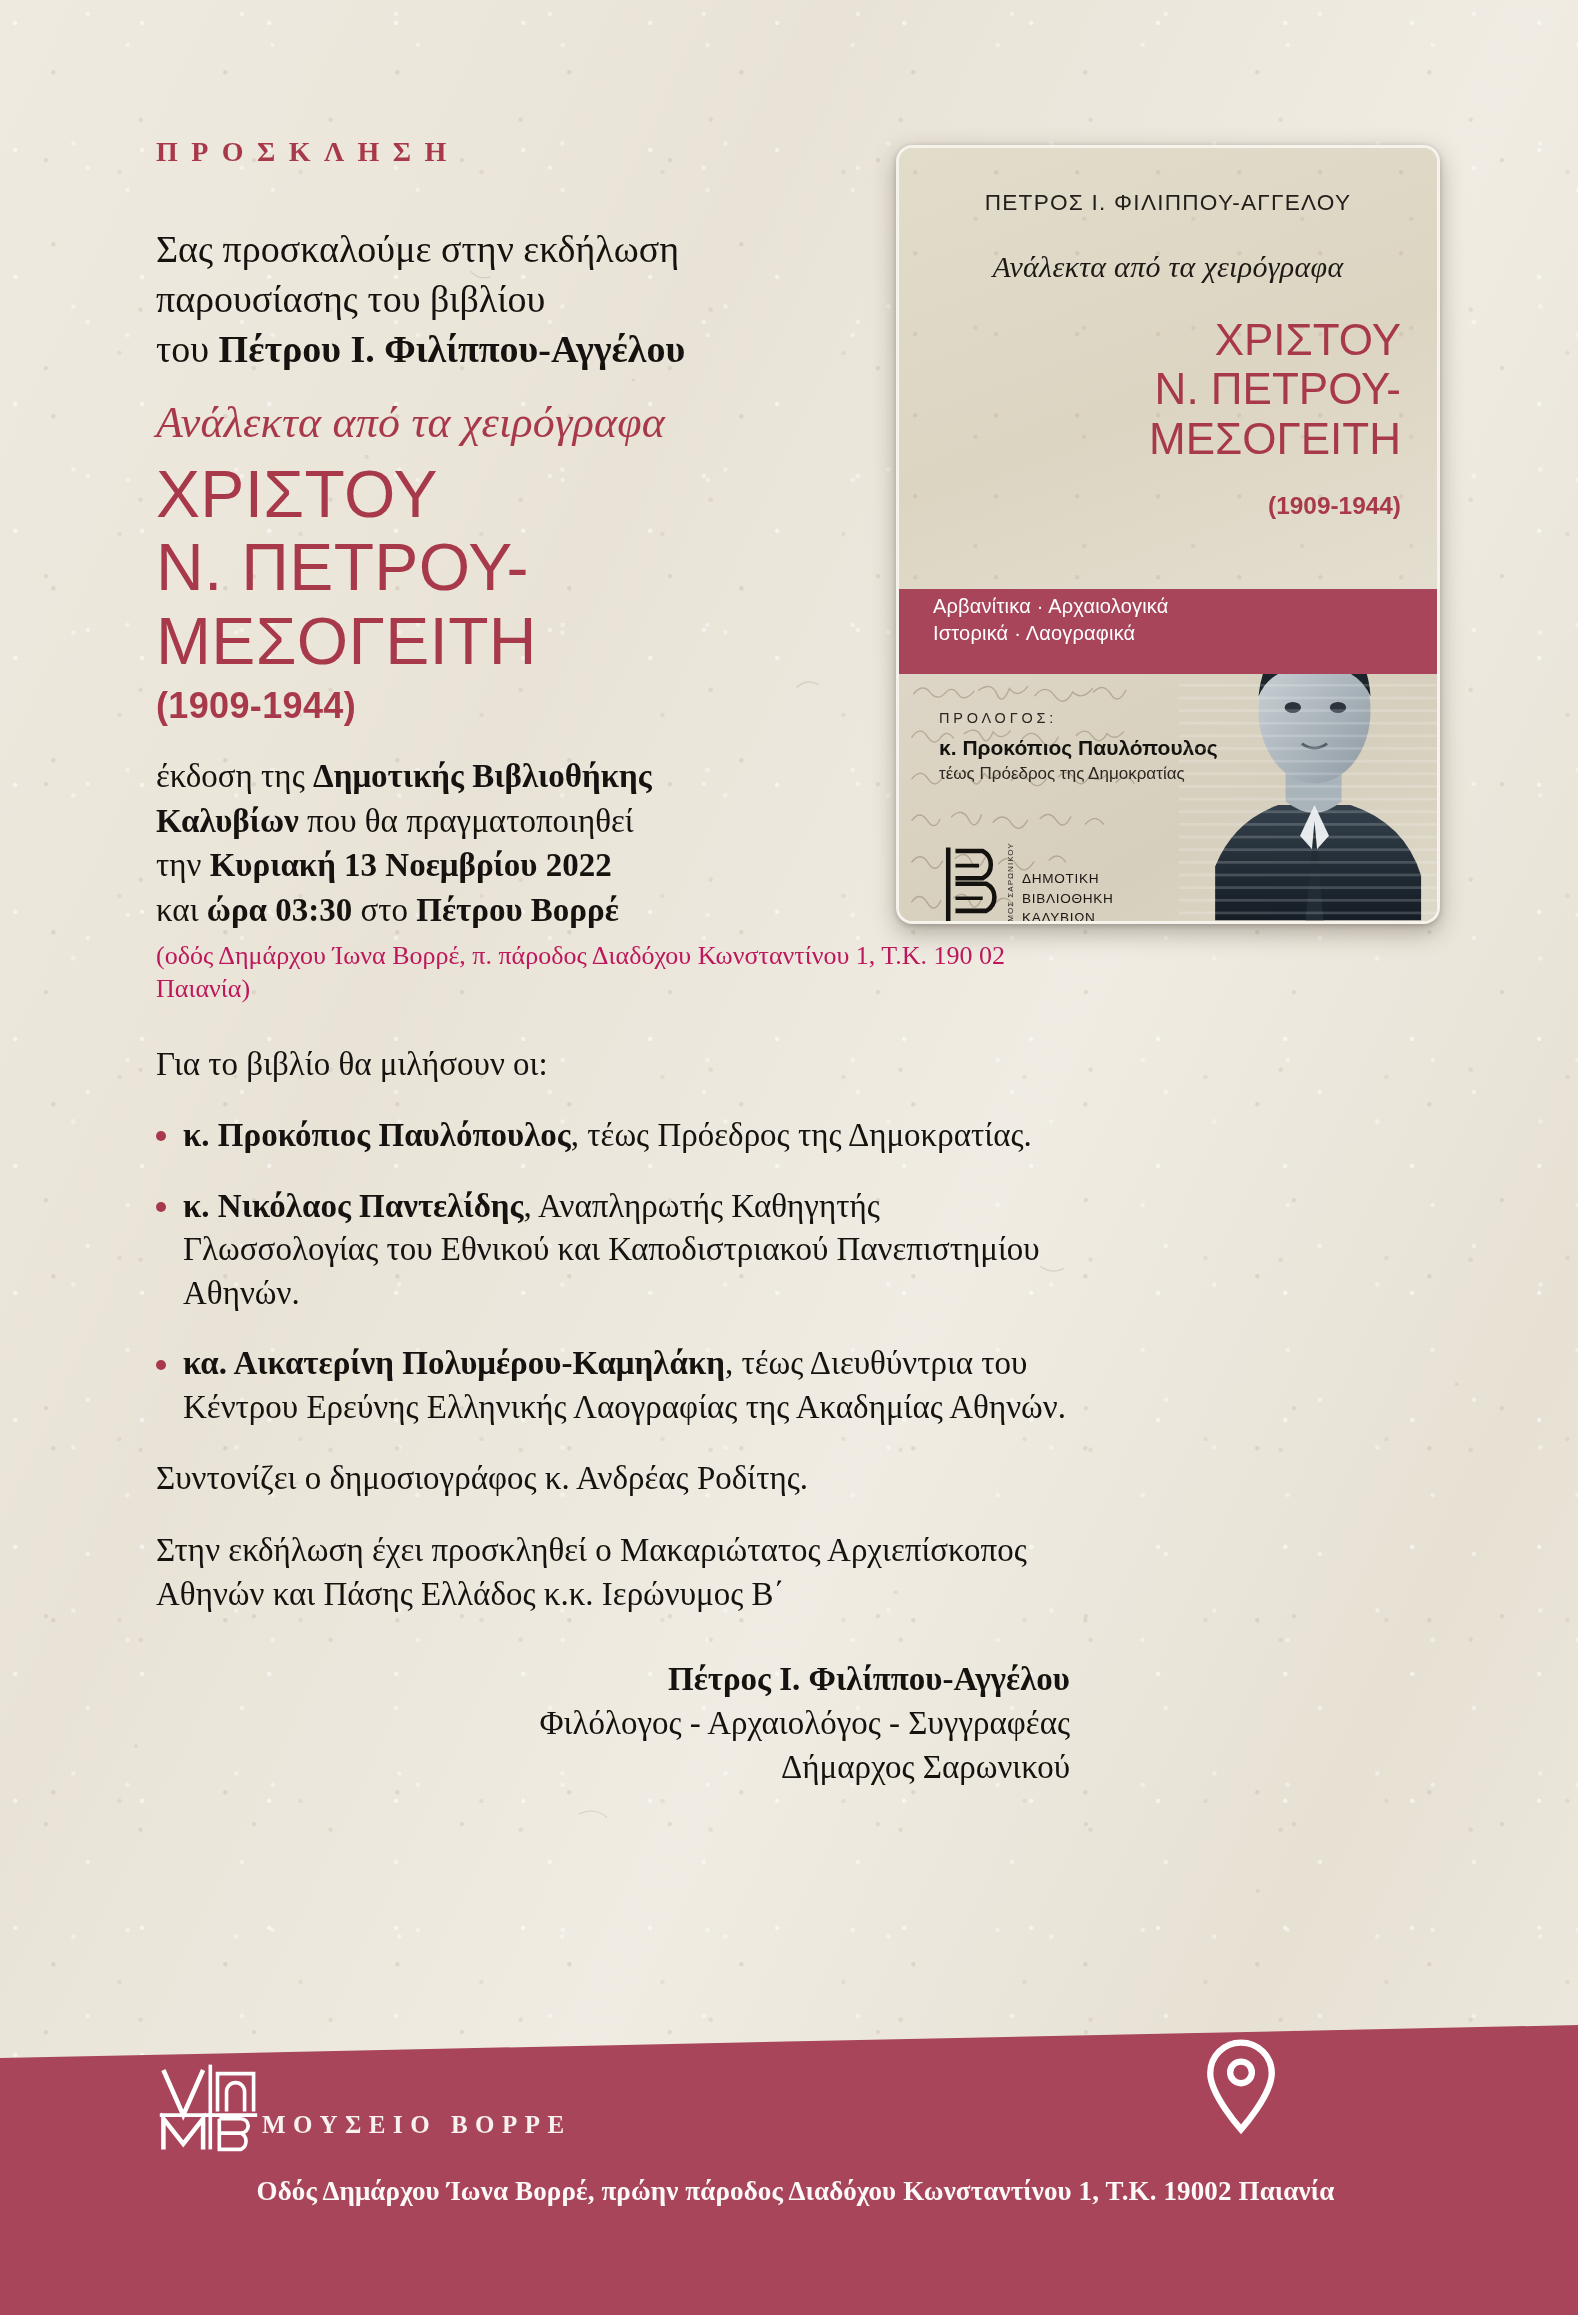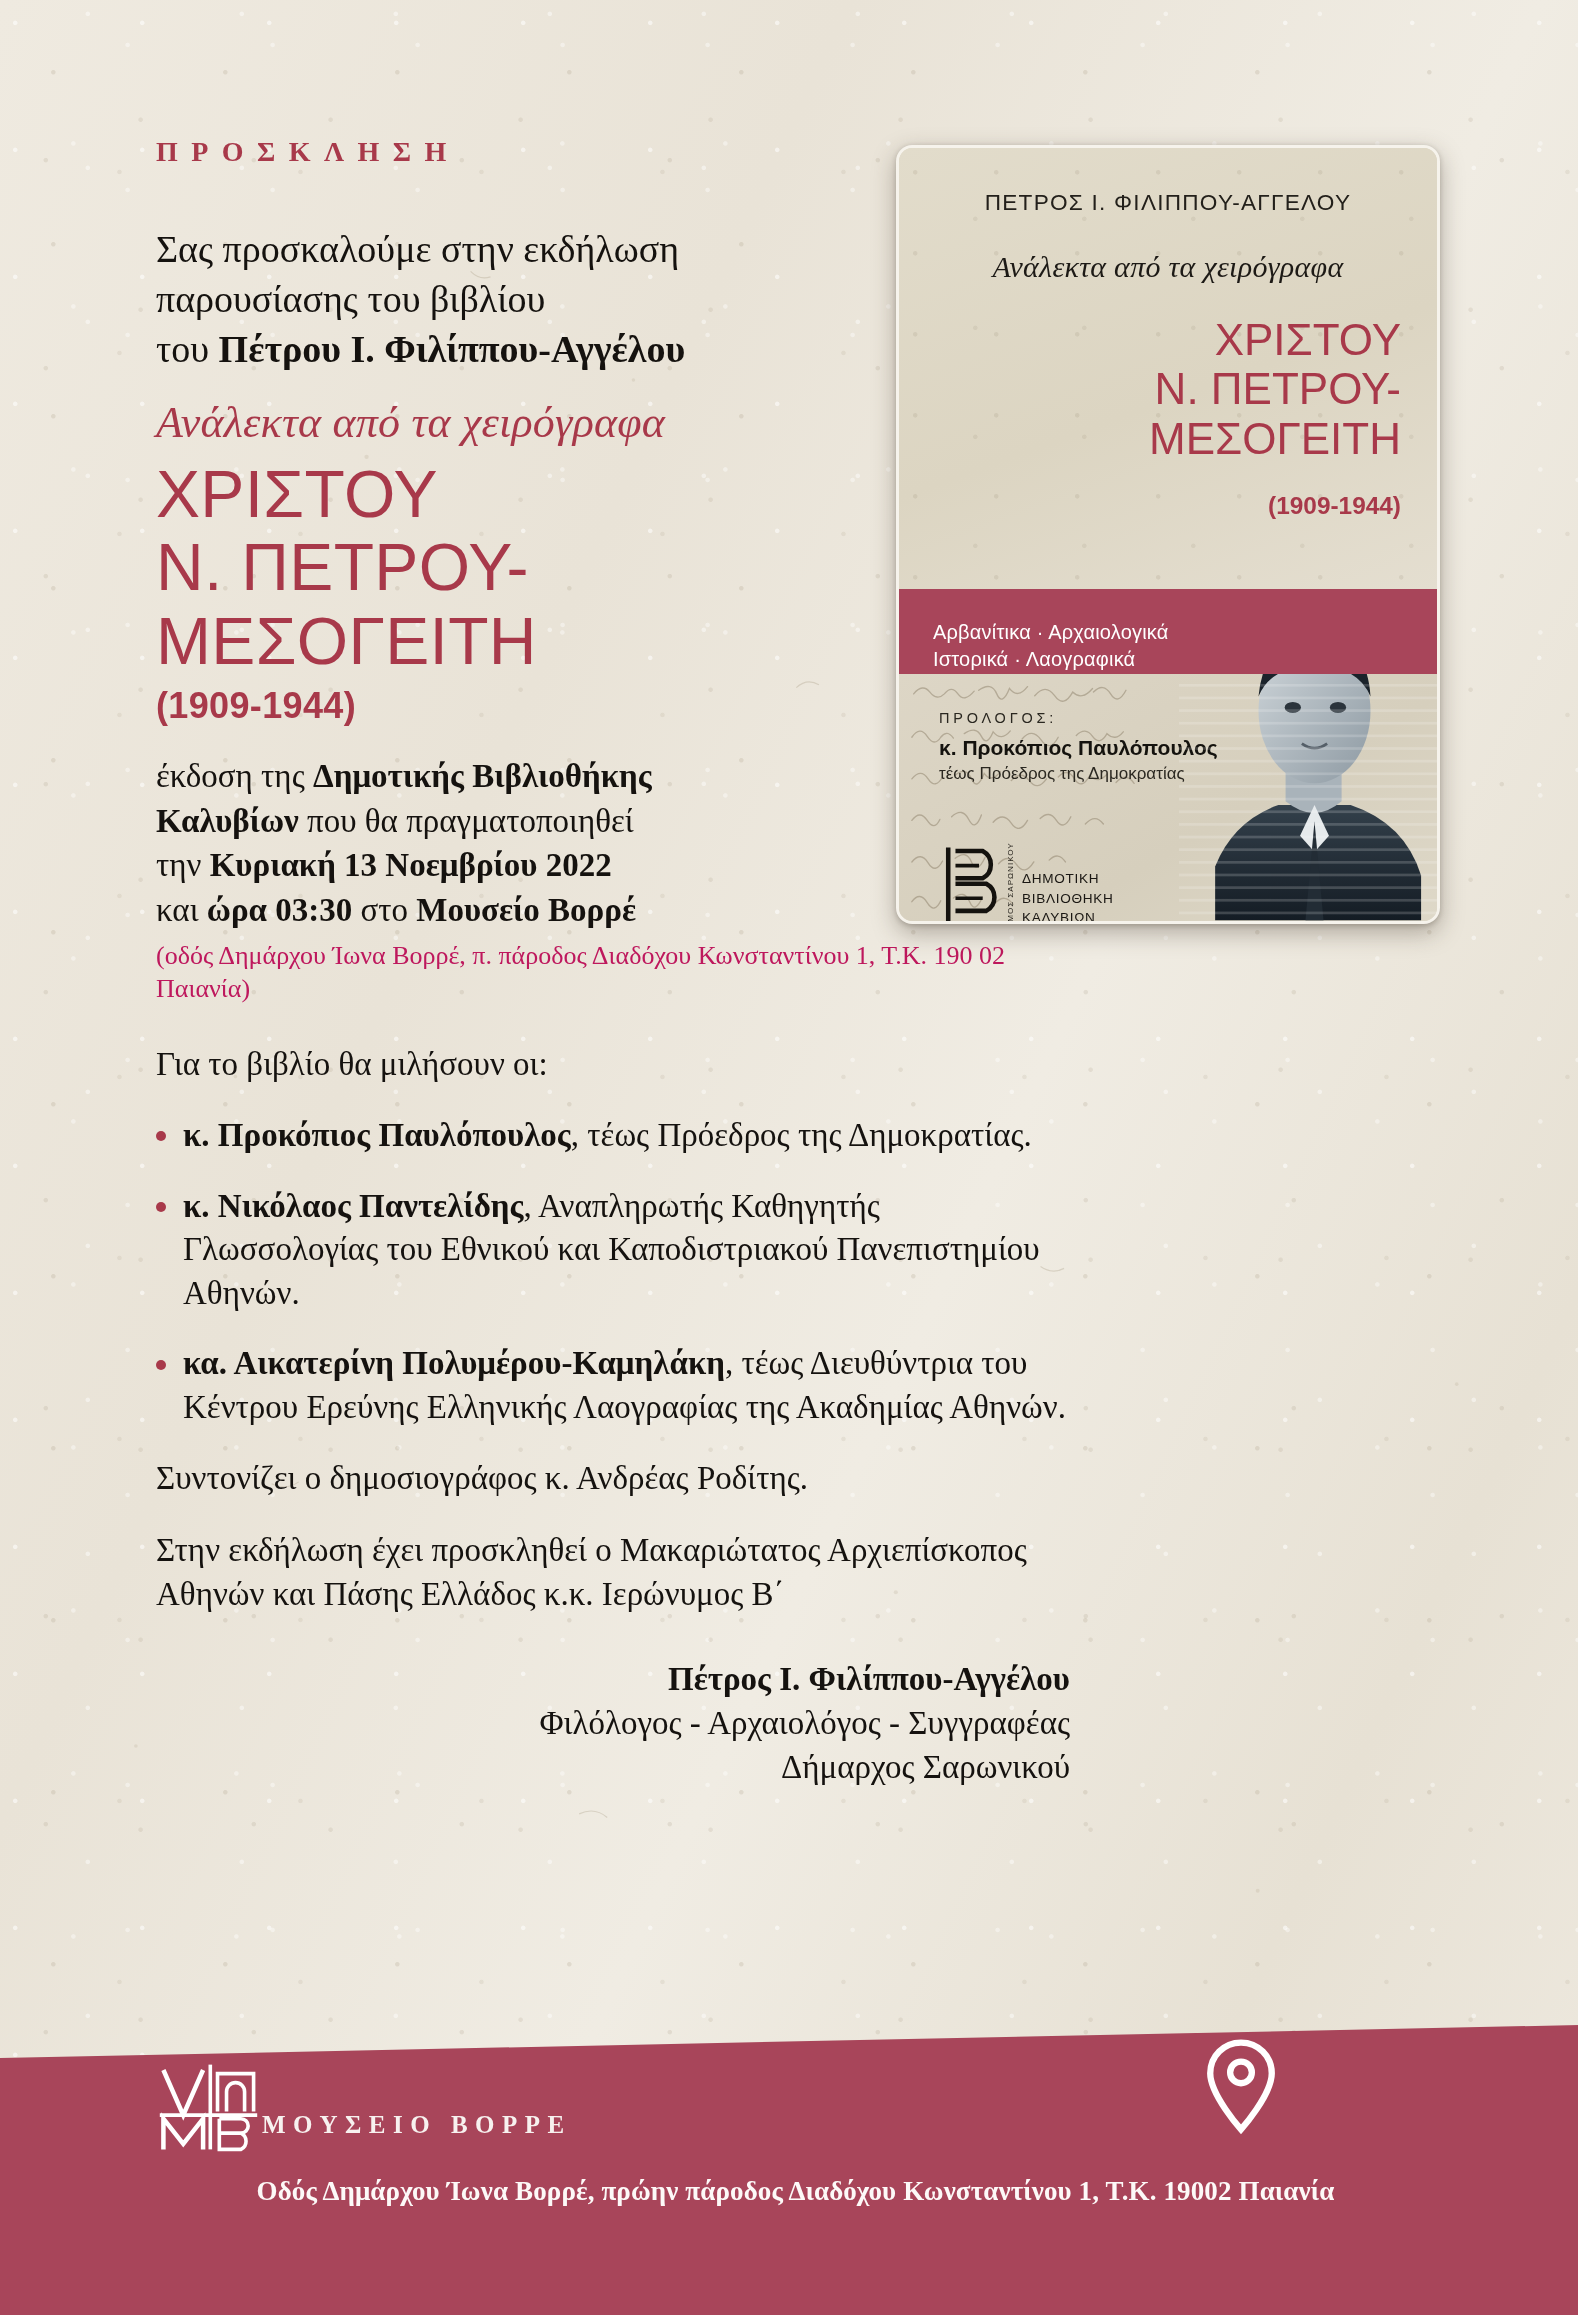--- a/index.html
+++ b/index.html
@@ -118,21 +118,21 @@
   .bk-band{
     position:absolute;left:0;right:0;top:441px;height:85px;
     background:#A8455A;
   }
   .bk-band span{
     display:block;color:#fff;
     font-family:"Liberation Sans", sans-serif;
     font-size:20px;line-height:1.35;letter-spacing:.01em;
     padding-left:34px;
   }
-  .bk-band span:first-child{padding-top:30px;}
+  .bk-band span:first-child{padding-top:4px;}
   .bk-lower{
     position:absolute;left:0;right:0;top:526px;bottom:0;
     background:linear-gradient(150deg,#ddd6c6 0%,#d6cfbd 60%,#ded8c8 100%);
     overflow:hidden;
   }
   .hand{
     position:absolute;inset:0;opacity:.55;
   }
   .bk-prologue-l{
     position:absolute;left:40px;top:36px;
@@ -228,21 +228,21 @@
       <span>Ν. ΠΕΤΡΟΥ-</span><br>
       <span>ΜΕΣΟΓΕΙΤΗ</span>
     </div>
 
     <div class="years">(1909-1944)</div>
 
     <p class="para">
       <span>έκδοση της </span><b>Δημοτικής Βιβλιοθήκης</b><br>
       <b>Καλυβίων</b><span> που θα πραγματοποιηθεί</span><br>
       <span>την </span><b>Κυριακή 13 Νοεμβρίου 2022</b><br>
-      <span>και </span><b>ώρα 03:30</b><span> στο </span><b>Μουσείο Βορρέ</b>
+      <span>και </span><b>ώρα 03:30</b><span> στο </span><b>Πέτρου Βορρέ</b>
     </p>
 
     <div class="addr">(οδός Δημάρχου Ίωνα Βορρέ, π. πάροδος Διαδόχου Κωνσταντίνου 1, Τ.Κ. 190 02 Παιανία)</div>
 
     <div class="lead-in">Για το βιβλίο θα μιλήσουν οι:</div>
 
     <p class="speaker">
       <span class="dot"></span><b>κ. Προκόπιος Παυλόπουλος</b><span>, τέως Πρόεδρος της Δημοκρατίας.</span>
     </p>
     <p class="speaker">

